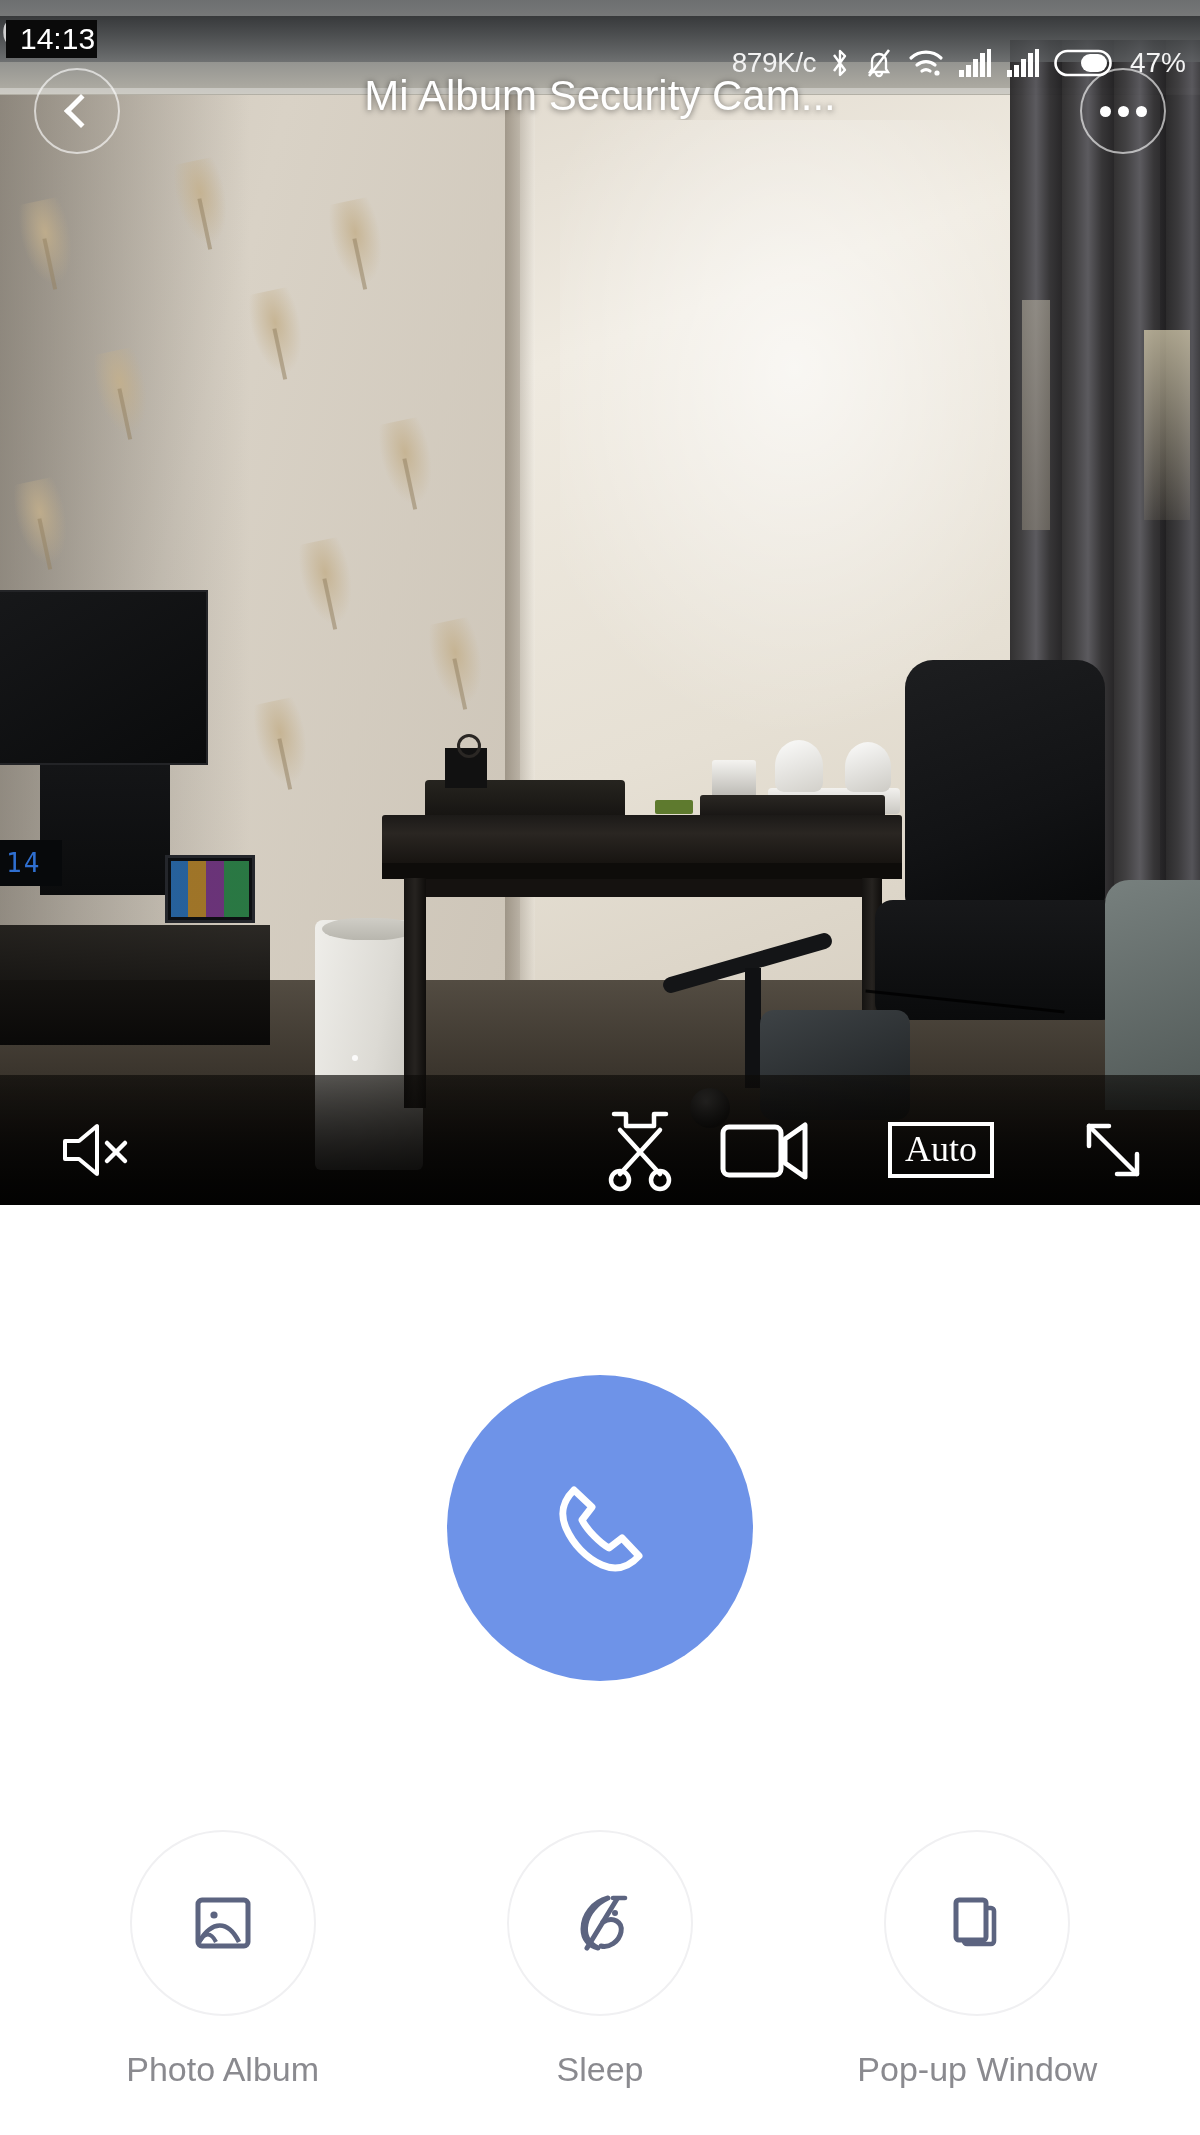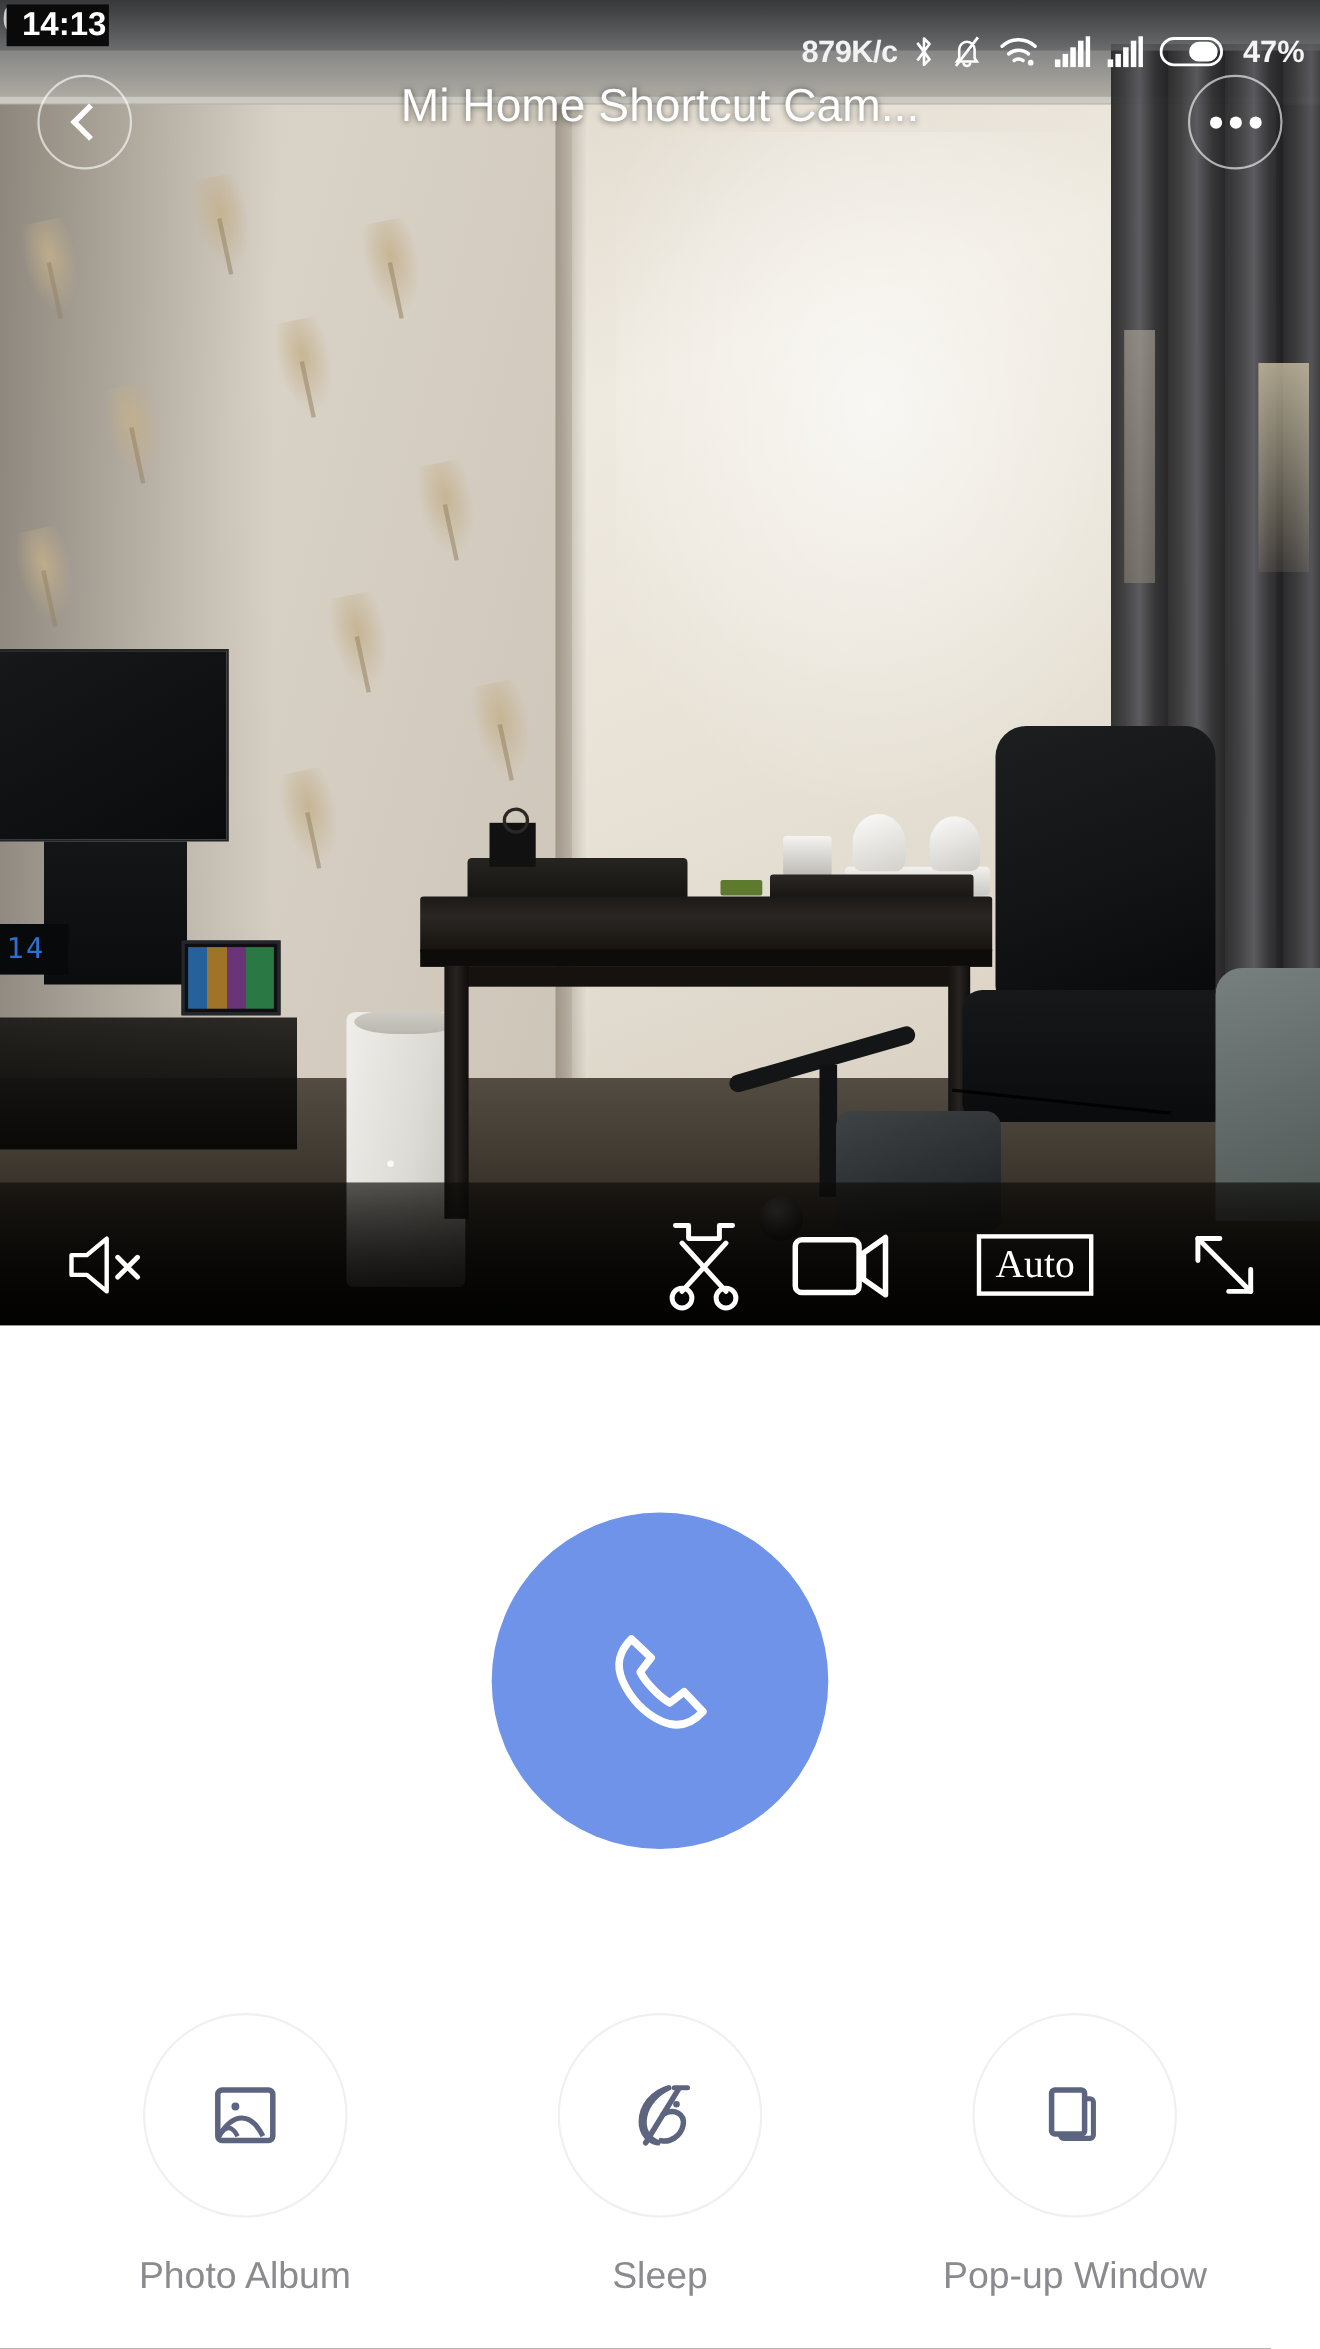--- a/index.html
+++ b/index.html
@@ -246,26 +246,25 @@
   }
 
   
   .video-bottom-fade{
     position:absolute; left:0; top:1075px; width:1200px; height:130px;
     background:linear-gradient(180deg,rgba(0,0,0,.25),rgba(0,0,0,.82));
   }
 
   
   .status-bar{
-    position:absolute; left:0; top:0; width:1200px; height:46px;
+    position:absolute; left:0; top:16px; width:1200px; height:46px;
     display:flex; align-items:center;
     padding:0 14px 0 0;
     background:linear-gradient(180deg,rgba(50,52,54,.92),rgba(96,99,101,.72));
     z-index:30;
-    font-weight:bold;
   }
   .status-left{
     display:flex; align-items:center; gap:0px; position:relative;
     padding-left:6px;
   }
   .status-ghost{
     position:absolute; left:2px; top:-6px;
     font-size:33px; color:#d8d8d8; opacity:.95;
     font-family:"Liberation Sans", sans-serif;
     letter-spacing:-3px;
@@ -500,21 +499,21 @@
     <span class="battery-pct">47%</span>
   </div>
 </div>
 
 <div class="title-bar">
   <div class="circle-btn back-btn">
     <span class="back-chevron"></span>
   </div>
 
   <div class="title-block">
-    <div class="title-text">Mi Home Shortcut Cam...</div>
+    <div class="title-text">Mi Album Security Cam...</div>
   </div>
 
   <div class="circle-btn more-btn">
     <span class="dots">
         <i></i>
         <i></i>
         <i></i>
       </span>
   </div>
 </div>

